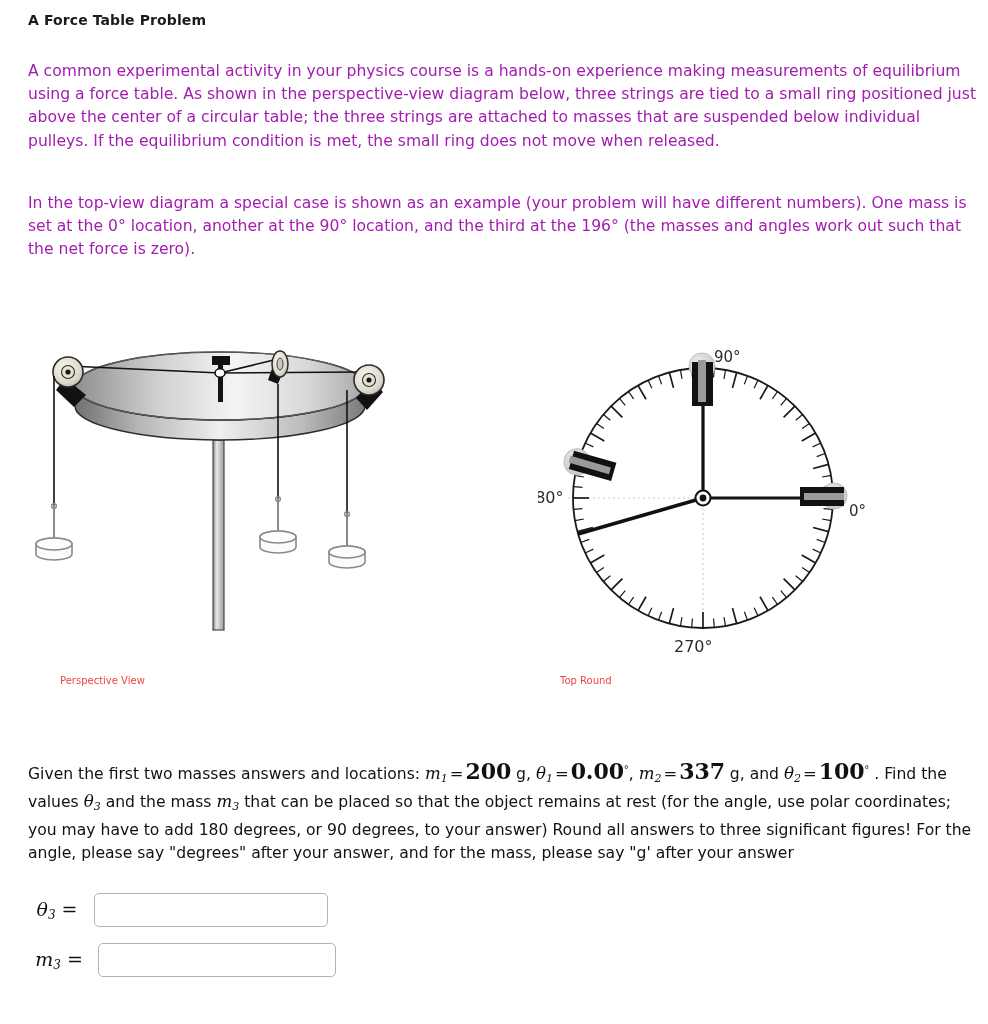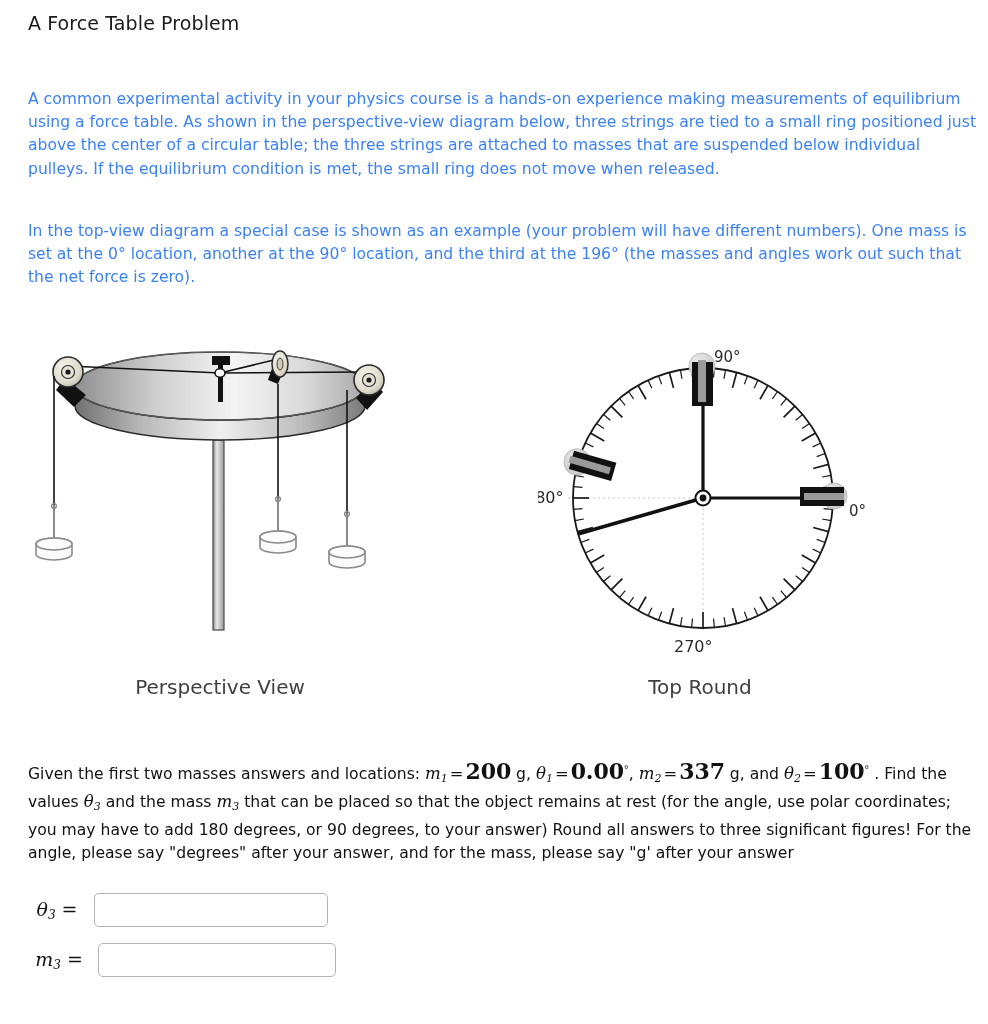--- a/index.html
+++ b/index.html
@@ -18,33 +18,32 @@
   .page {
     position: relative;
     width: 988px;
     height: 1024px;
     padding: 0;
   }
   .title {
     position: absolute;
     left: 28px;
     top: 12px;
-    font-size: 19px;
-    font-weight: 400;
+    font-size: 14px;
+    font-weight: 700;
     letter-spacing: 0.1px;
     color: #1b1b1b;
   }
   .para {
     position: absolute;
     left: 28px;
     font-size: 15.6px;
     line-height: 23.2px;
-    color: #3b82f6;
+    color: #a21caf;
     width: 955px;
-    margin-top: 28px;
   }
   .para-1 { top: 60px; }
   .para-2 { top: 192px; }
 
   .figures {
     position: absolute;
     left: 0;
     top: 320px;
     width: 988px;
     height: 390px;
@@ -58,23 +57,22 @@
   }
   .fig-top {
     position: absolute;
     left: 538px;
     top: 10px;
     width: 330px;
     height: 330px;
   }
   .caption {
     position: absolute;
-    font-size: 20px;
-    color: #404040;
-    text-align: center;
+    font-size: 10px;
+    color: #ef4444;
   }
   .cap-persp {
     left: 60px;
     top: 355px;
     width: 320px;
   }
   .cap-top {
     left: 560px;
     top: 355px;
     width: 280px;

